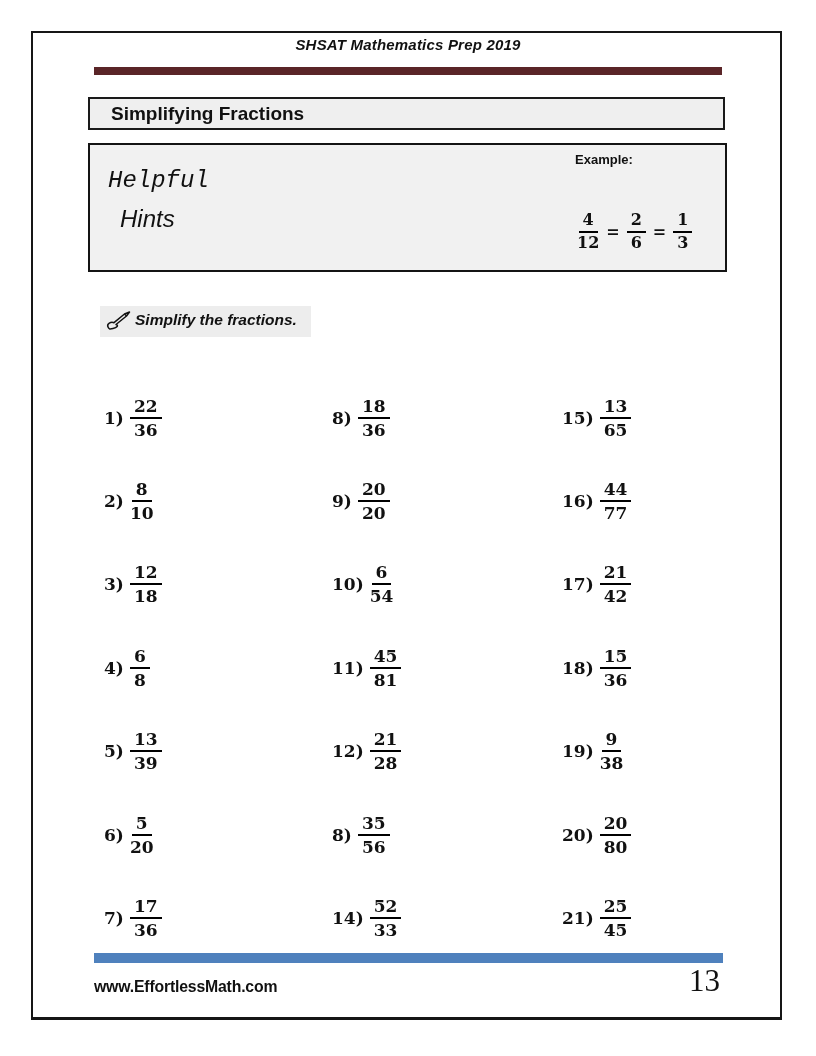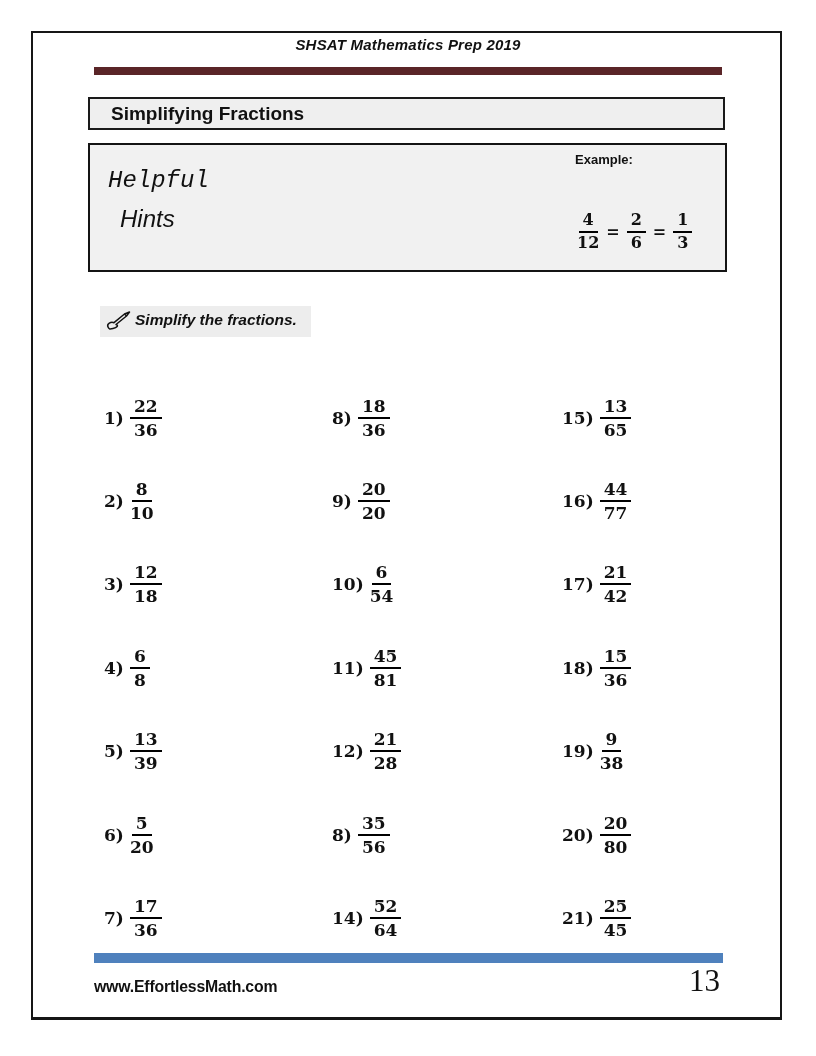--- a/index.html
+++ b/index.html
@@ -195,21 +195,21 @@
       <span class="pnum">8)</span>
       <span class="frac">
         <span class="num">35</span>
         <span class="den">56</span>
       </span>
     </div>
     <div class="prob">
       <span class="pnum">14)</span>
       <span class="frac">
         <span class="num">52</span>
-        <span class="den">64</span>
+        <span class="den">33</span>
       </span>
     </div>
   </div>
 
   <div class="col col3">
     <div class="prob">
       <span class="pnum">15)</span>
       <span class="frac">
         <span class="num">13</span>
         <span class="den">65</span>

